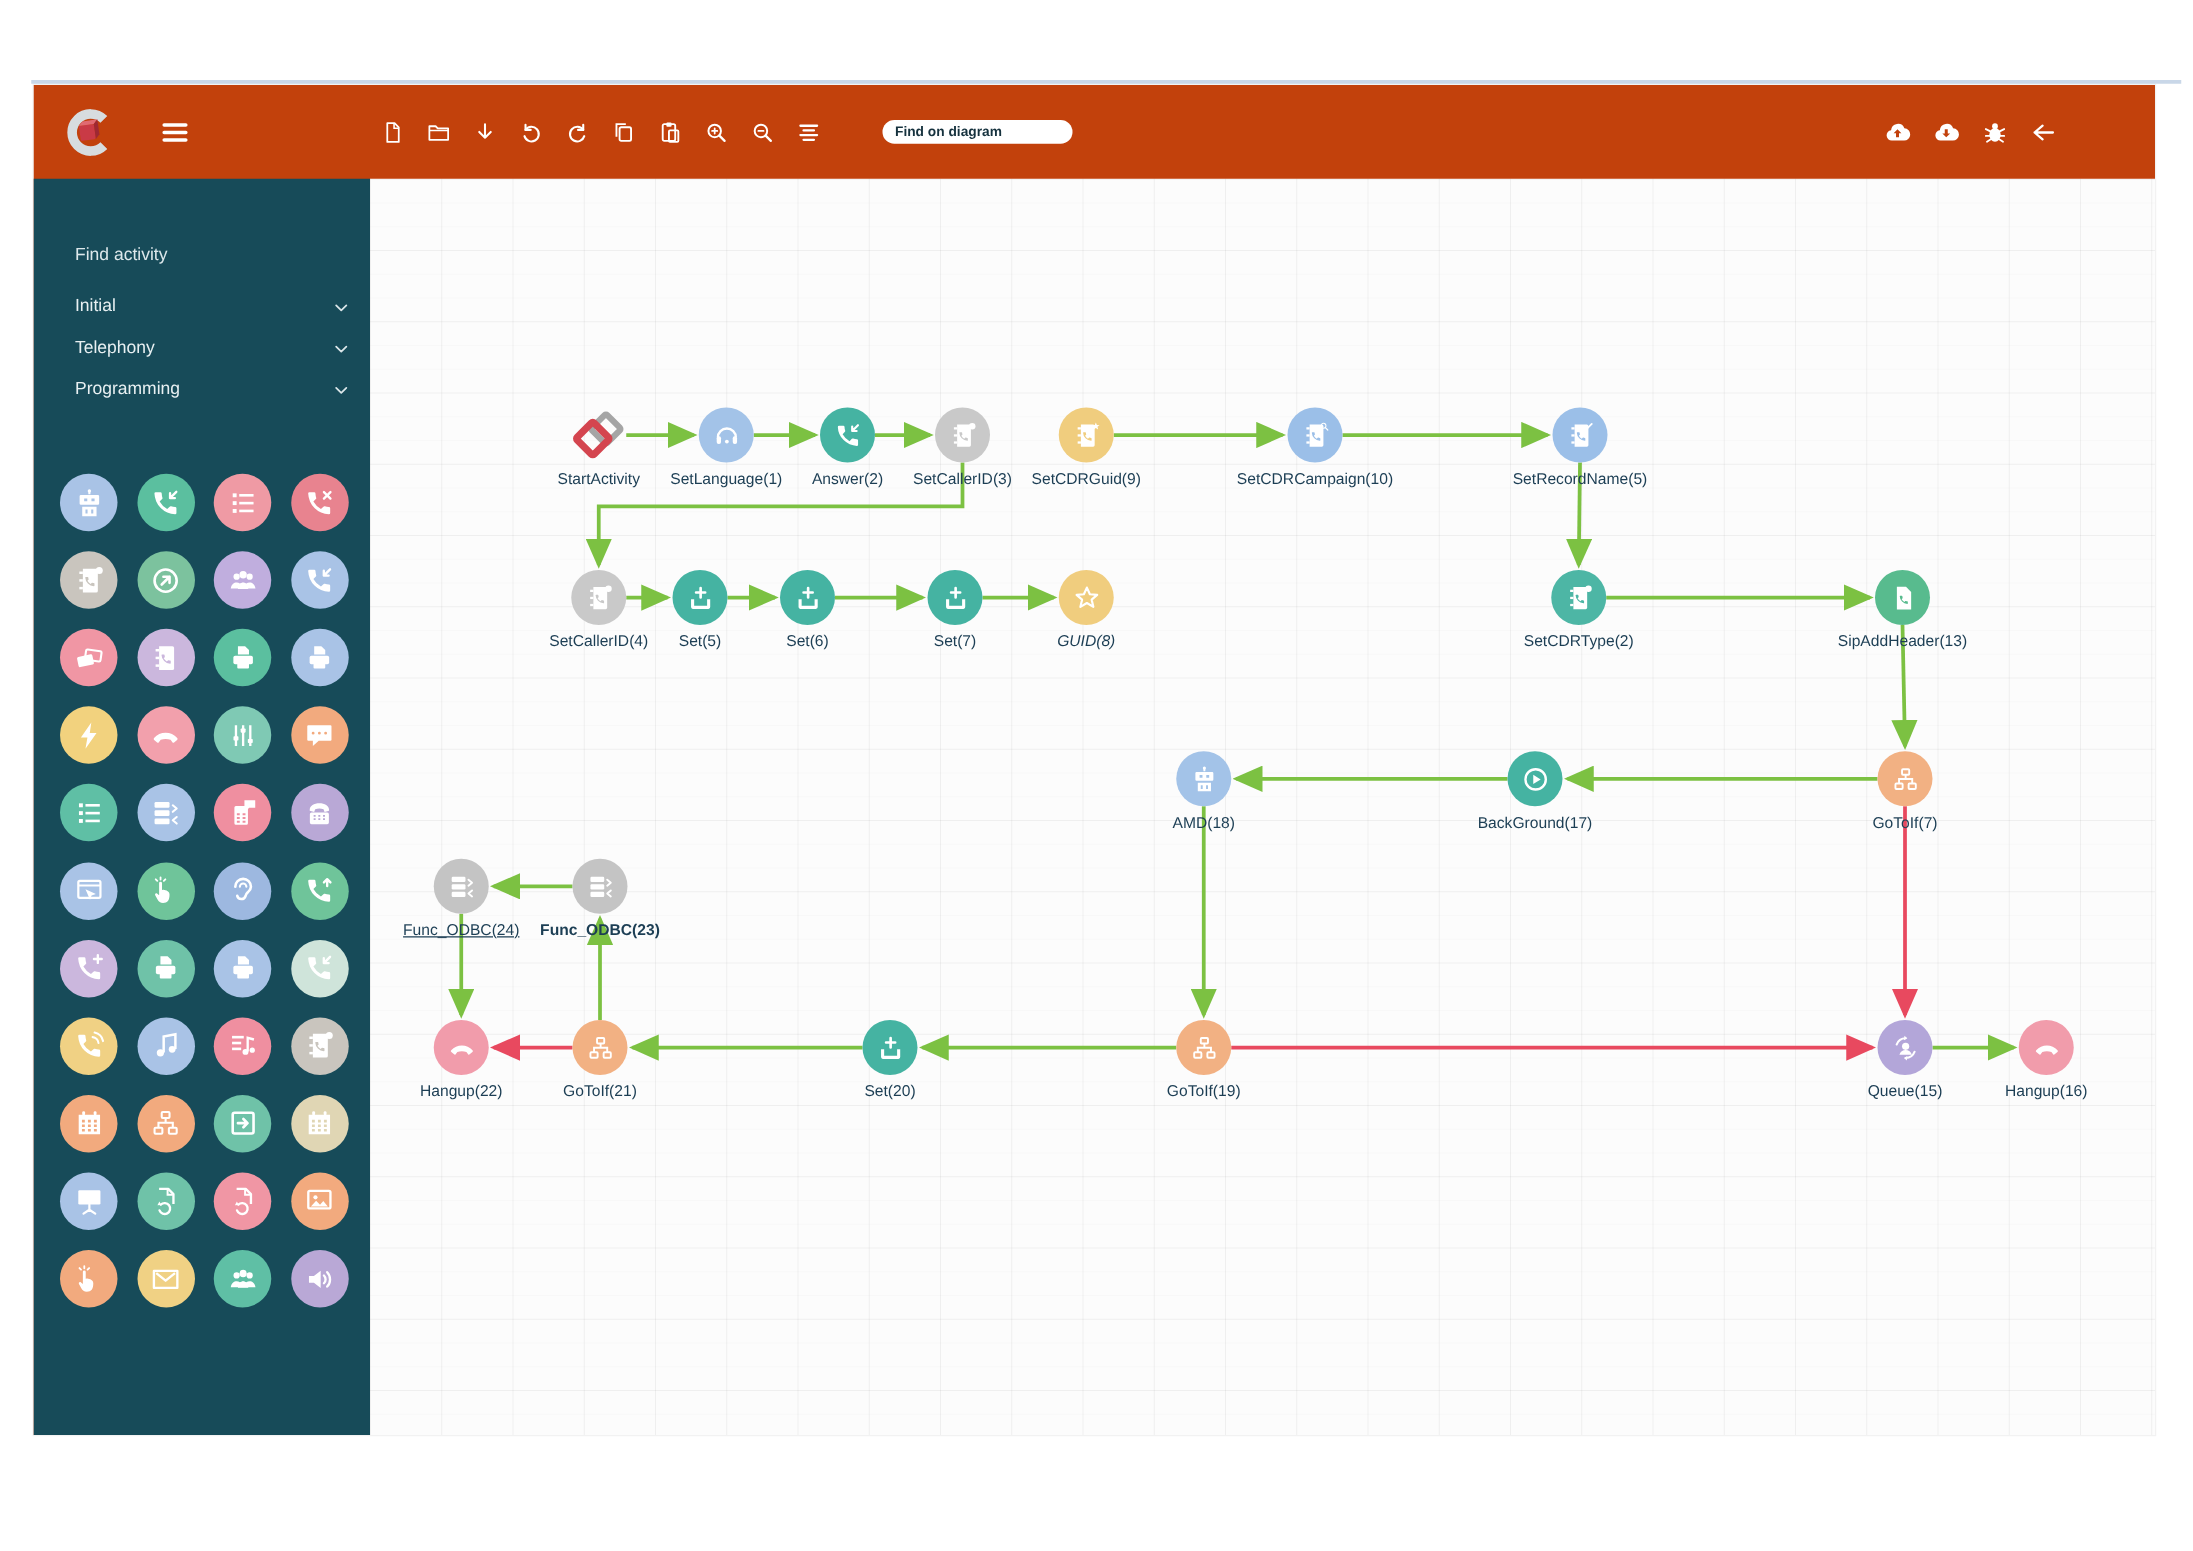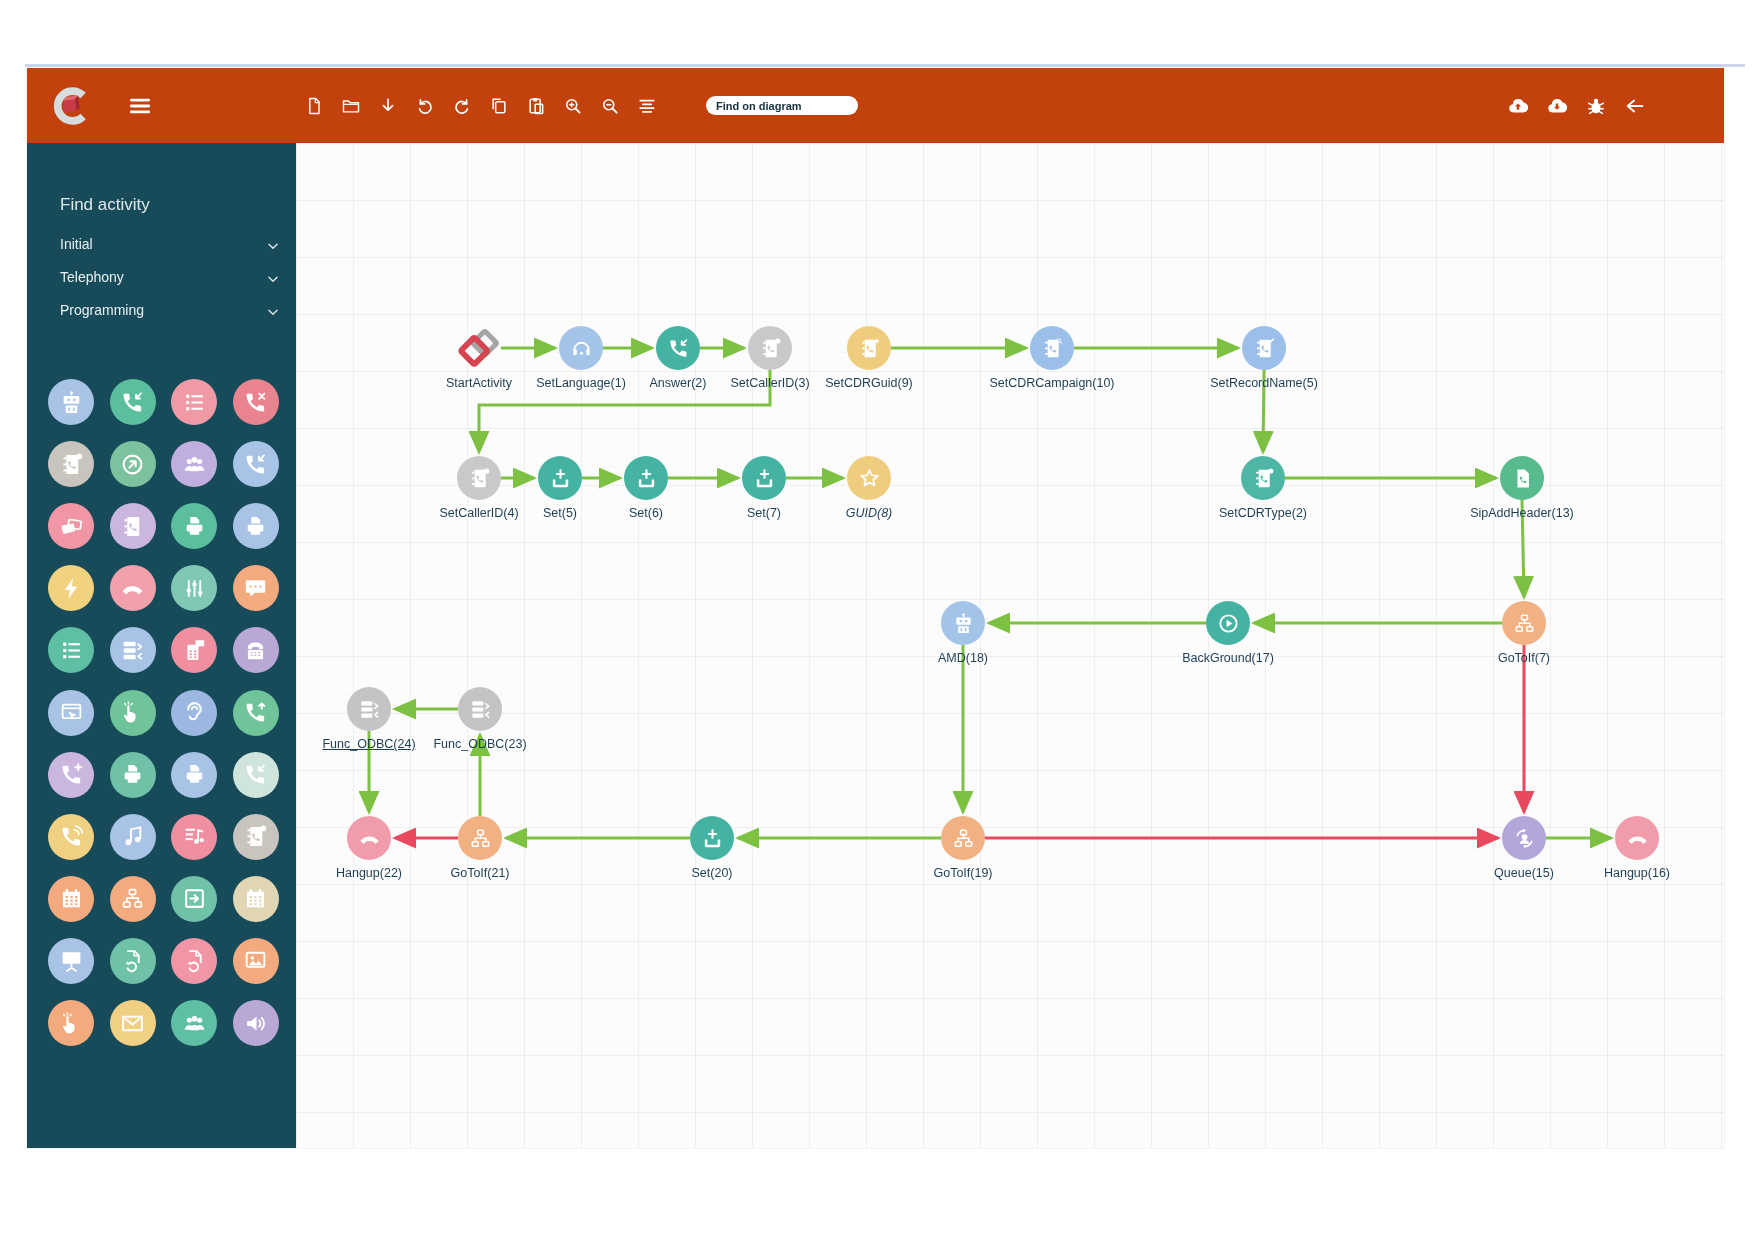--- a/index.html
+++ b/index.html
@@ -17,21 +17,21 @@
   .tbicon svg { width:20px; height:20px; }
   .search-wrap { margin-left:46px; }
   .search-input { width:152px; height:19px; border:none; border-radius:10px; background:#fff;
     font-family:"Liberation Sans", sans-serif; font-size:11px; font-weight:700; color:#16323e;
     padding:0 10px; outline:none; }
   .search-input::placeholder { color:#16323e; opacity:1; }
   .right-group { margin-left:auto; margin-right:76px; display:flex; align-items:center; gap:13px; }
   .right-group .tbicon svg { width:22px; height:22px; }
   
   .sidebar { position:absolute; left:0; top:75px; width:269px; bottom:0; background:#174b59; }
-  .find-activity { position:absolute; left:33px; top:52px; color:#dde8eb; font-size:17px; cursor:text;text-align:center; }
+  .find-activity { position:absolute; left:33px; top:52px; color:#dde8eb; font-size:14px; cursor:text;text-align:center; }
   .side-section { position:absolute; left:33px; width:220px; height:24px; color:#e8f0f2; font-size:14px; cursor:pointer; }
   .side-section .chev { position:absolute; right:0; top:3px; width:14px; height:14px; color:#dbe6e9; }
   .palette-icon { position:absolute; width:46px; height:46px; border-radius:50%;
     display:flex; align-items:center; justify-content:center; cursor:grab; }
   .palette-icon svg { width:25px; height:25px; color:#fff; }
   
   .canvas { position:absolute; left:269px; top:75px; right:0; bottom:0; background-color:#fcfcfc;
     background-image:
       linear-gradient(to right, rgba(0,0,0,0.05) 1px, transparent 1px),
       linear-gradient(to bottom, rgba(0,0,0,0.035) 1px, transparent 1px),
@@ -905,21 +905,21 @@
             </svg>
           </div>
           <div class="node-label" style="left: -17px; top: 594px; text-decoration: underline;">Func_ODBC(24)</div>
         </div>
         <div class="node" style="left: 0px; top: 0px;">
           <div class="node-circle" style="background: rgb(196, 196, 196); left: 162px; top: 544px;">
             <svg viewBox="0 0 24 24" width="23" height="23">
               <use href="#i-db" color="#ffffff"></use>
             </svg>
           </div>
-          <div class="node-label" style="left: 94px; top: 594px;">Func_ODBC(23)</div>
+          <div class="node-label" style="left: 94px; top: 594px; font-weight: bold;">Func_ODBC(23)</div>
         </div>
         <div class="node" style="left: 0px; top: 0px;">
           <div class="node-circle" style="background: rgb(241, 156, 171); left: 51px; top: 673px;">
             <svg viewBox="0 0 24 24" width="23" height="23">
               <use href="#i-hangup" color="#ffffff"></use>
             </svg>
           </div>
           <div class="node-label" style="left: -17px; top: 723px;">Hangup(22)</div>
         </div>
         <div class="node" style="left: 0px; top: 0px;">

